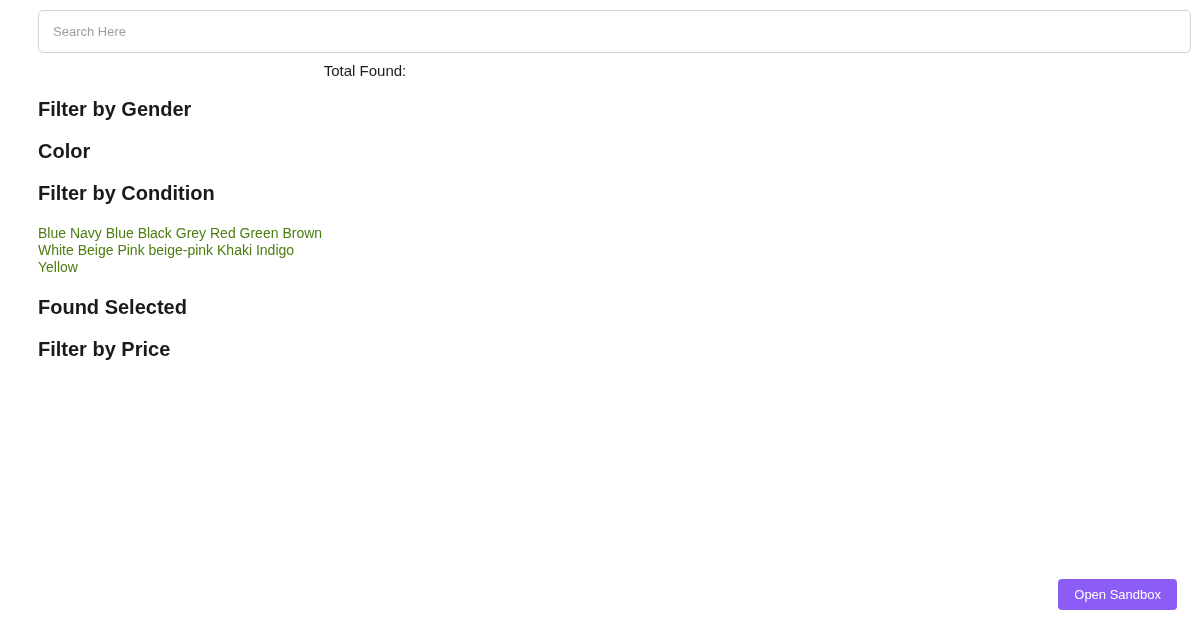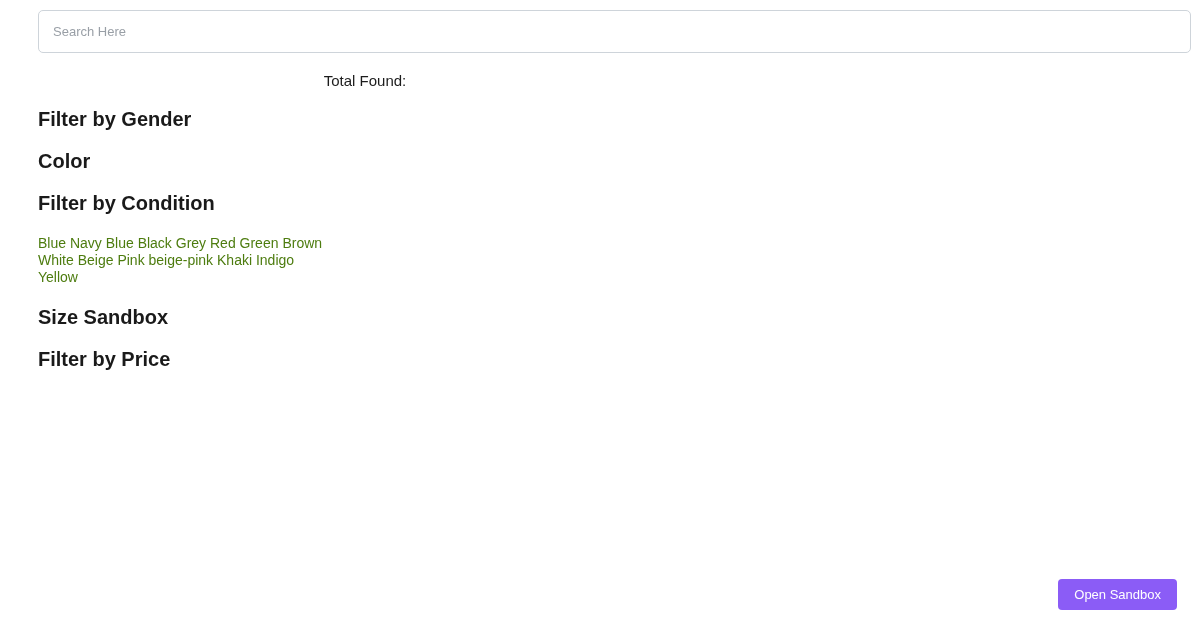--- a/index.html
+++ b/index.html
@@ -38,21 +38,21 @@
     background: #ffffff;
   }
   .search-input::placeholder {
     color: #999fa6;
     opacity: 1;
   }
 
   
   .total-found {
     width: 730px;
-    margin-top: 20px;
+    margin-top: 10px;
     text-align: center;
     font-size: 15px;
     line-height: 15px;
     color: #1c1c1c;
   }
 
   
   .filters {
     margin-left: 38px;
     margin-top: 13px;
@@ -107,21 +107,21 @@
   <div class="filters">
 
     <h2 class="filter-heading">Filter by Gender</h2>
 
     <h2 class="filter-heading">Color</h2>
 
     <h2 class="filter-heading">Filter by Condition</h2>
 
     <div class="option-list"><span class="option-item">Blue</span> <span class="option-item">Navy Blue</span> <span class="option-item">Black</span> <span class="option-item">Grey</span> <span class="option-item">Red</span> <span class="option-item">Green</span> <span class="option-item">Brown</span> <span class="option-item">White</span> <span class="option-item">Beige</span> <span class="option-item">Pink</span> <span class="option-item">beige-pink</span> <span class="option-item">Khaki</span> <span class="option-item">Indigo</span> <span class="option-item">Yellow</span></div>
 
-    <h2 class="filter-heading">Size Sandbox</h2>
+    <h2 class="filter-heading">Found Selected</h2>
 
 
     <h2 class="filter-heading">Filter by Price</h2>
 
   </div>
 
   <button class="open-sandbox-btn" style="background: #8b5cf6; color: rgb(255, 255, 255);">Open Sandbox</button>
 
 </div>
 

